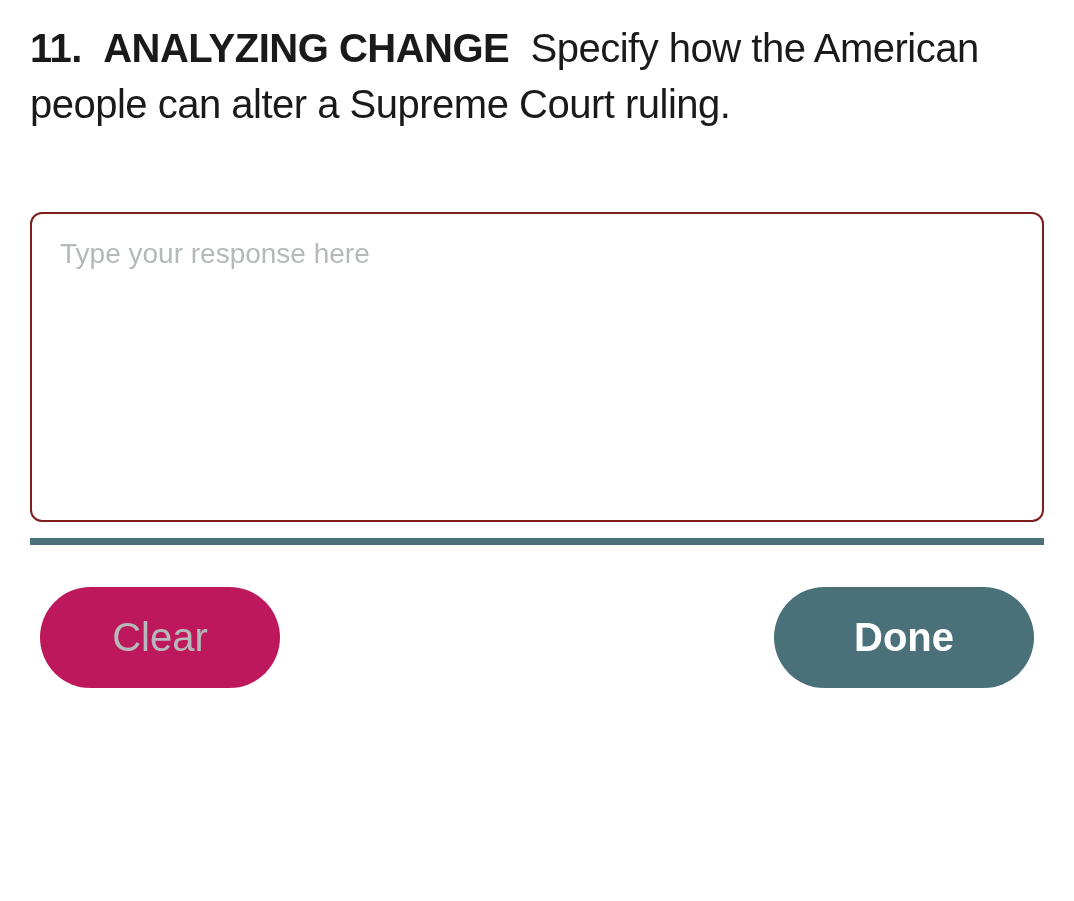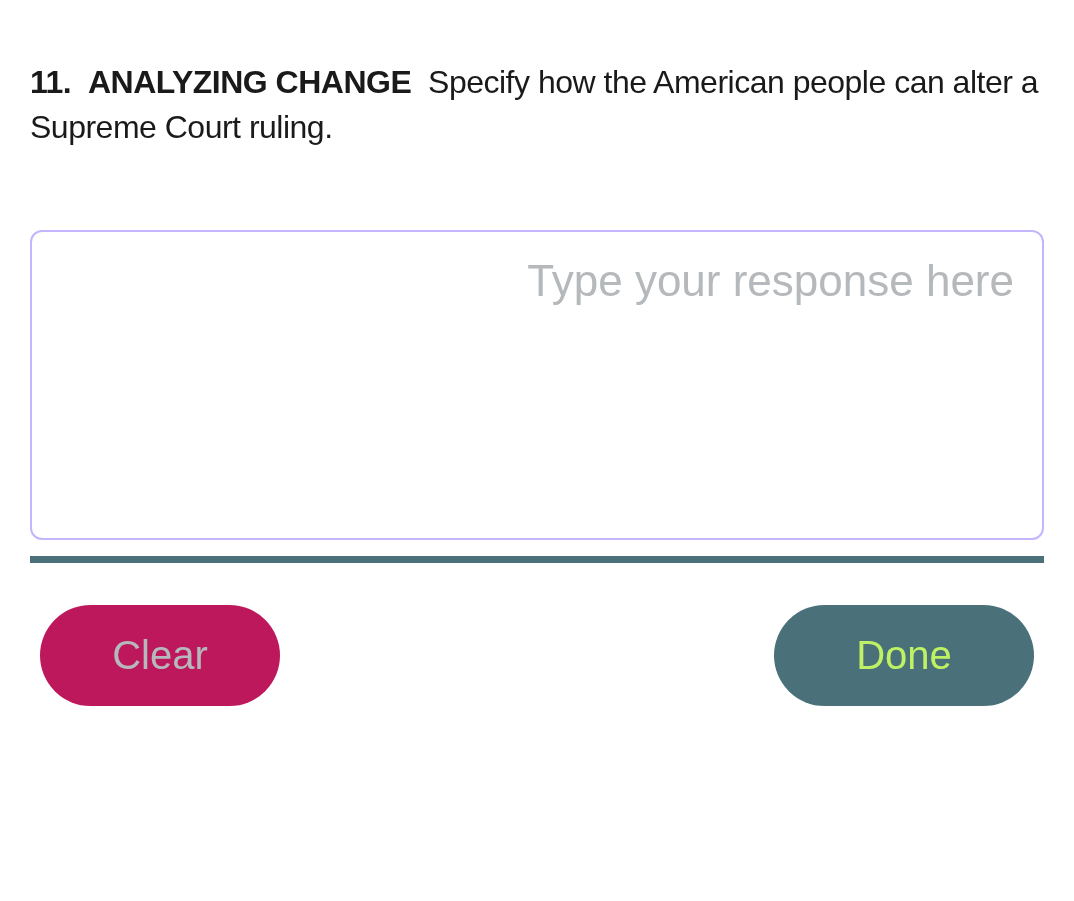--- a/index.html
+++ b/index.html
@@ -14,50 +14,48 @@
       height: 901px;
       padding: 20px 30px;
       color: #1a1a1a;
     }
     .question-container {
       display: flex;
       flex-direction: column;
       height: 100%;
     }
     .question-text {
-      font-size: 32px;
+      font-size: 40px;
       line-height: 1.4;
       color: #1a1a1a;
       letter-spacing: -0.5px;
-      margin-top: 40px;
     }
     .question-number {
       font-weight: 800;
     }
     .question-heading {
       font-weight: 800;
     }
     .question-body {
       font-weight: 400;
     }
     .spacer {
       height: 80px;
     }
     .response-textarea {
       width: 100%;
       height: 310px;
-      border: 2px solid #c4b5fd;
+      border: 2px solid #7f1d1d;
       border-radius: 12px;
       padding: 24px 28px;
-      font-size: 44px;
+      font-size: 28px;
       font-family: inherit;
       resize: none;
       outline: none;
       color: #1a1a1a;
-      text-align: right;
     }
     .response-textarea::placeholder {
       color: #b5b9bc;
       font-weight: 400;
     }
     .divider {
       margin-top: 16px;
       height: 7px;
       background: #4a7079;
       width: 100%;
@@ -78,22 +76,23 @@
       cursor: pointer;
       font-family: inherit;
       min-width: 240px;
     }
     .btn-clear {
       background: #be185d;
       color: #b5b9bc;
     }
     .btn-done {
       background: #4a7079;
-      color: #bef264;
+      color: #ffffff;
       min-width: 260px;
+      font-weight: bold;
     }
   </style>
 </head>
 <body>
 
 <div class="question-container">
   <div class="question-text">
     <span class="question-number">11.</span>
     <span>&nbsp;</span><span class="question-heading">ANALYZING CHANGE</span>
     <span>&nbsp;</span><span class="question-body">Specify how the American people can alter a Supreme Court ruling.</span>

